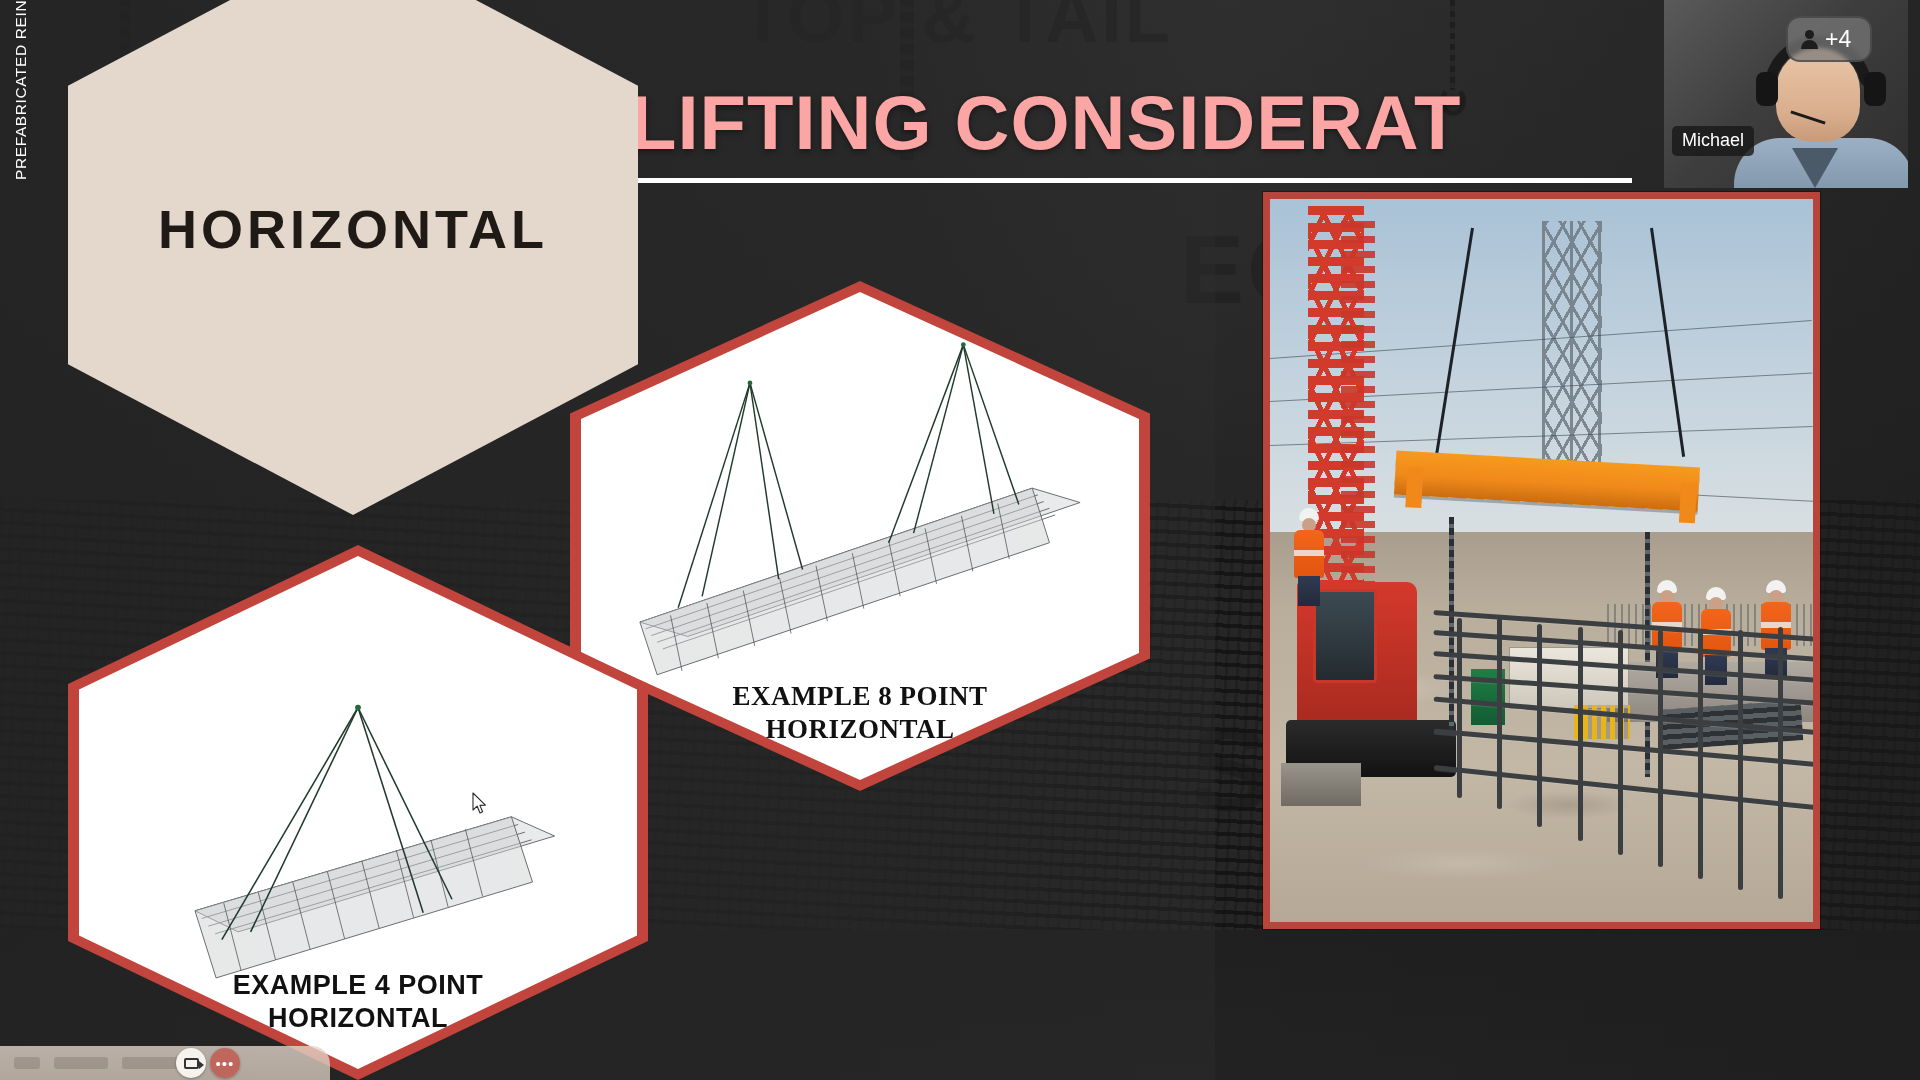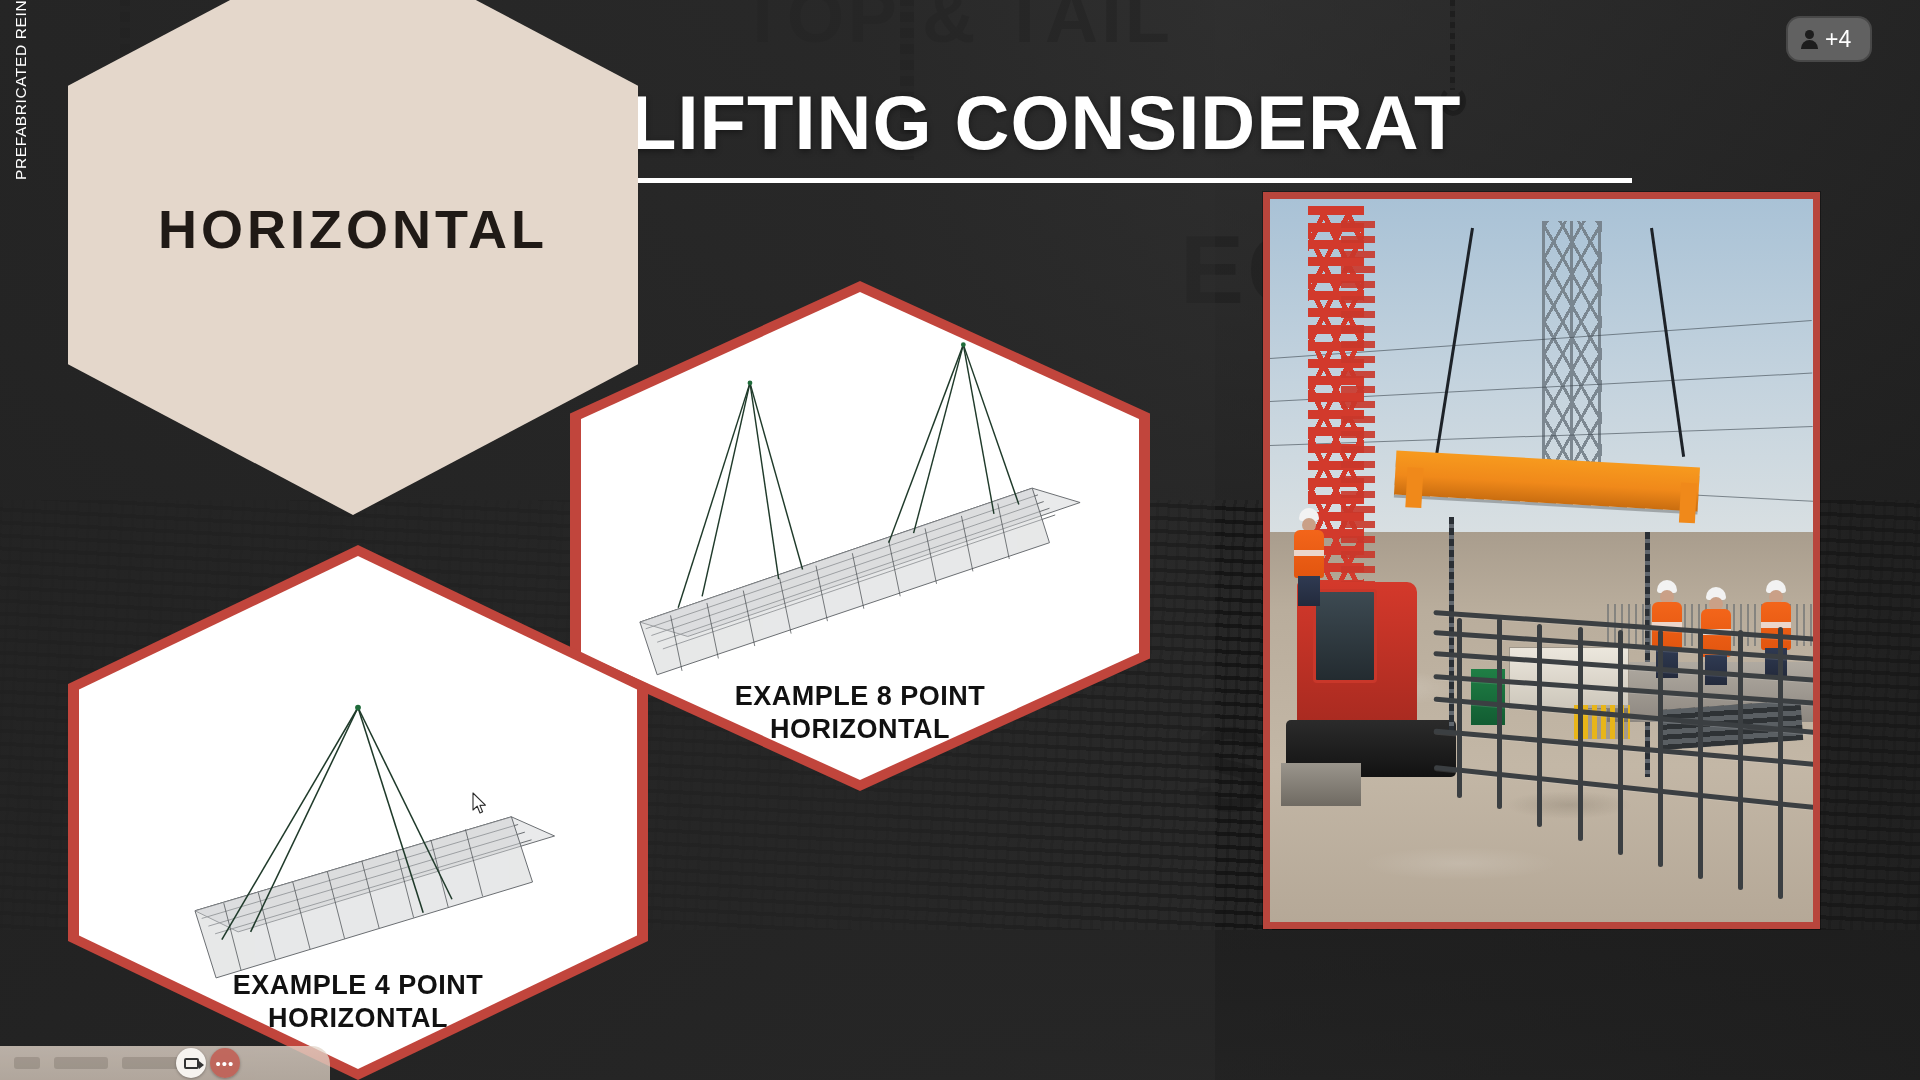--- a/index.html
+++ b/index.html
@@ -101,21 +101,21 @@
     white-space:nowrap;
   }
   .vertical-title-wrap{
     position:absolute; left:0; top:0; width:46px; height:1080px;
   }
 
   
   .headline{
     position:absolute;
     left:630px; top:85px;
-    color:#ffffff;
+    color:#fca5a5;
     font-size:76px;
     font-weight:800;
     letter-spacing:1px;
     white-space:nowrap;
     line-height:1;
     text-shadow:0 2px 6px rgba(0,0,0,.45);
   }
   .headline-rule{
     position:absolute;
     left:632px; top:178px;
@@ -150,21 +150,21 @@
   }
   .hex-card-inner{
     width:calc(100% - 22px); height:calc(100% - 22px);
     background:#ffffff;
     -webkit-clip-path:polygon(50% 0%,100% 26%,100% 74%,50% 100%,0% 74%,0% 26%);
     clip-path:polygon(50% 0%,100% 26%,100% 74%,50% 100%,0% 74%,0% 26%);
     position:relative;
     display:flex; flex-direction:column; align-items:center; justify-content:flex-end;
     padding-bottom:34px;
   }
-  .hex-8{ left:570px; top:281px; width:580px; height:510px; }
+  .hex-8{ left:570px; top:281px; width:580px; height:510px;font-family:Liberation Serif, serif; }
   .hex-4{ left:68px; top:545px; width:580px; height:535px; }
 
   .hex-caption{
     text-align:center;
     color:#111111;
     font-size:27px;
     font-weight:800;
     letter-spacing:.5px;
     line-height:1.22;
     position:relative; z-index:4;
@@ -667,20 +667,31 @@
         <div class="bar-v" style="left:56%; top:4%;  height:82%;"></div>
         <div class="bar-v" style="left:66%; top:4%;  height:86%;"></div>
         <div class="bar-v" style="left:76%; top:4%;  height:90%;"></div>
         <div class="bar-v" style="left:86%; top:3%;  height:94%;"></div>
 
       </div>
     </div>
   </div>
 
 
+  <div class="video-tile">
+    <div class="vt-bg"></div>
+    <div class="vt-shoulders"></div>
+    <div class="vt-collar"></div>
+    <div class="vt-head"></div>
+    <div class="vt-headphone"></div>
+    <div class="vt-earcup" style="left:92px;"></div>
+    <div class="vt-earcup" style="left:200px;"></div>
+    <div class="vt-mic"></div>
+    <div class="vt-name">Michael</div>
+  </div>
 
   <div class="participants-pill">
     <span class="pill-person"></span>
     <span class="pill-count">+4</span>
   </div>
 
   <div class="bottom-bar">
     <span class="bb-ghost" style="width:26px;"></span>
     <span class="bb-ghost" style="width:54px;"></span>
     <span class="bb-ghost" style="width:66px;"></span>

